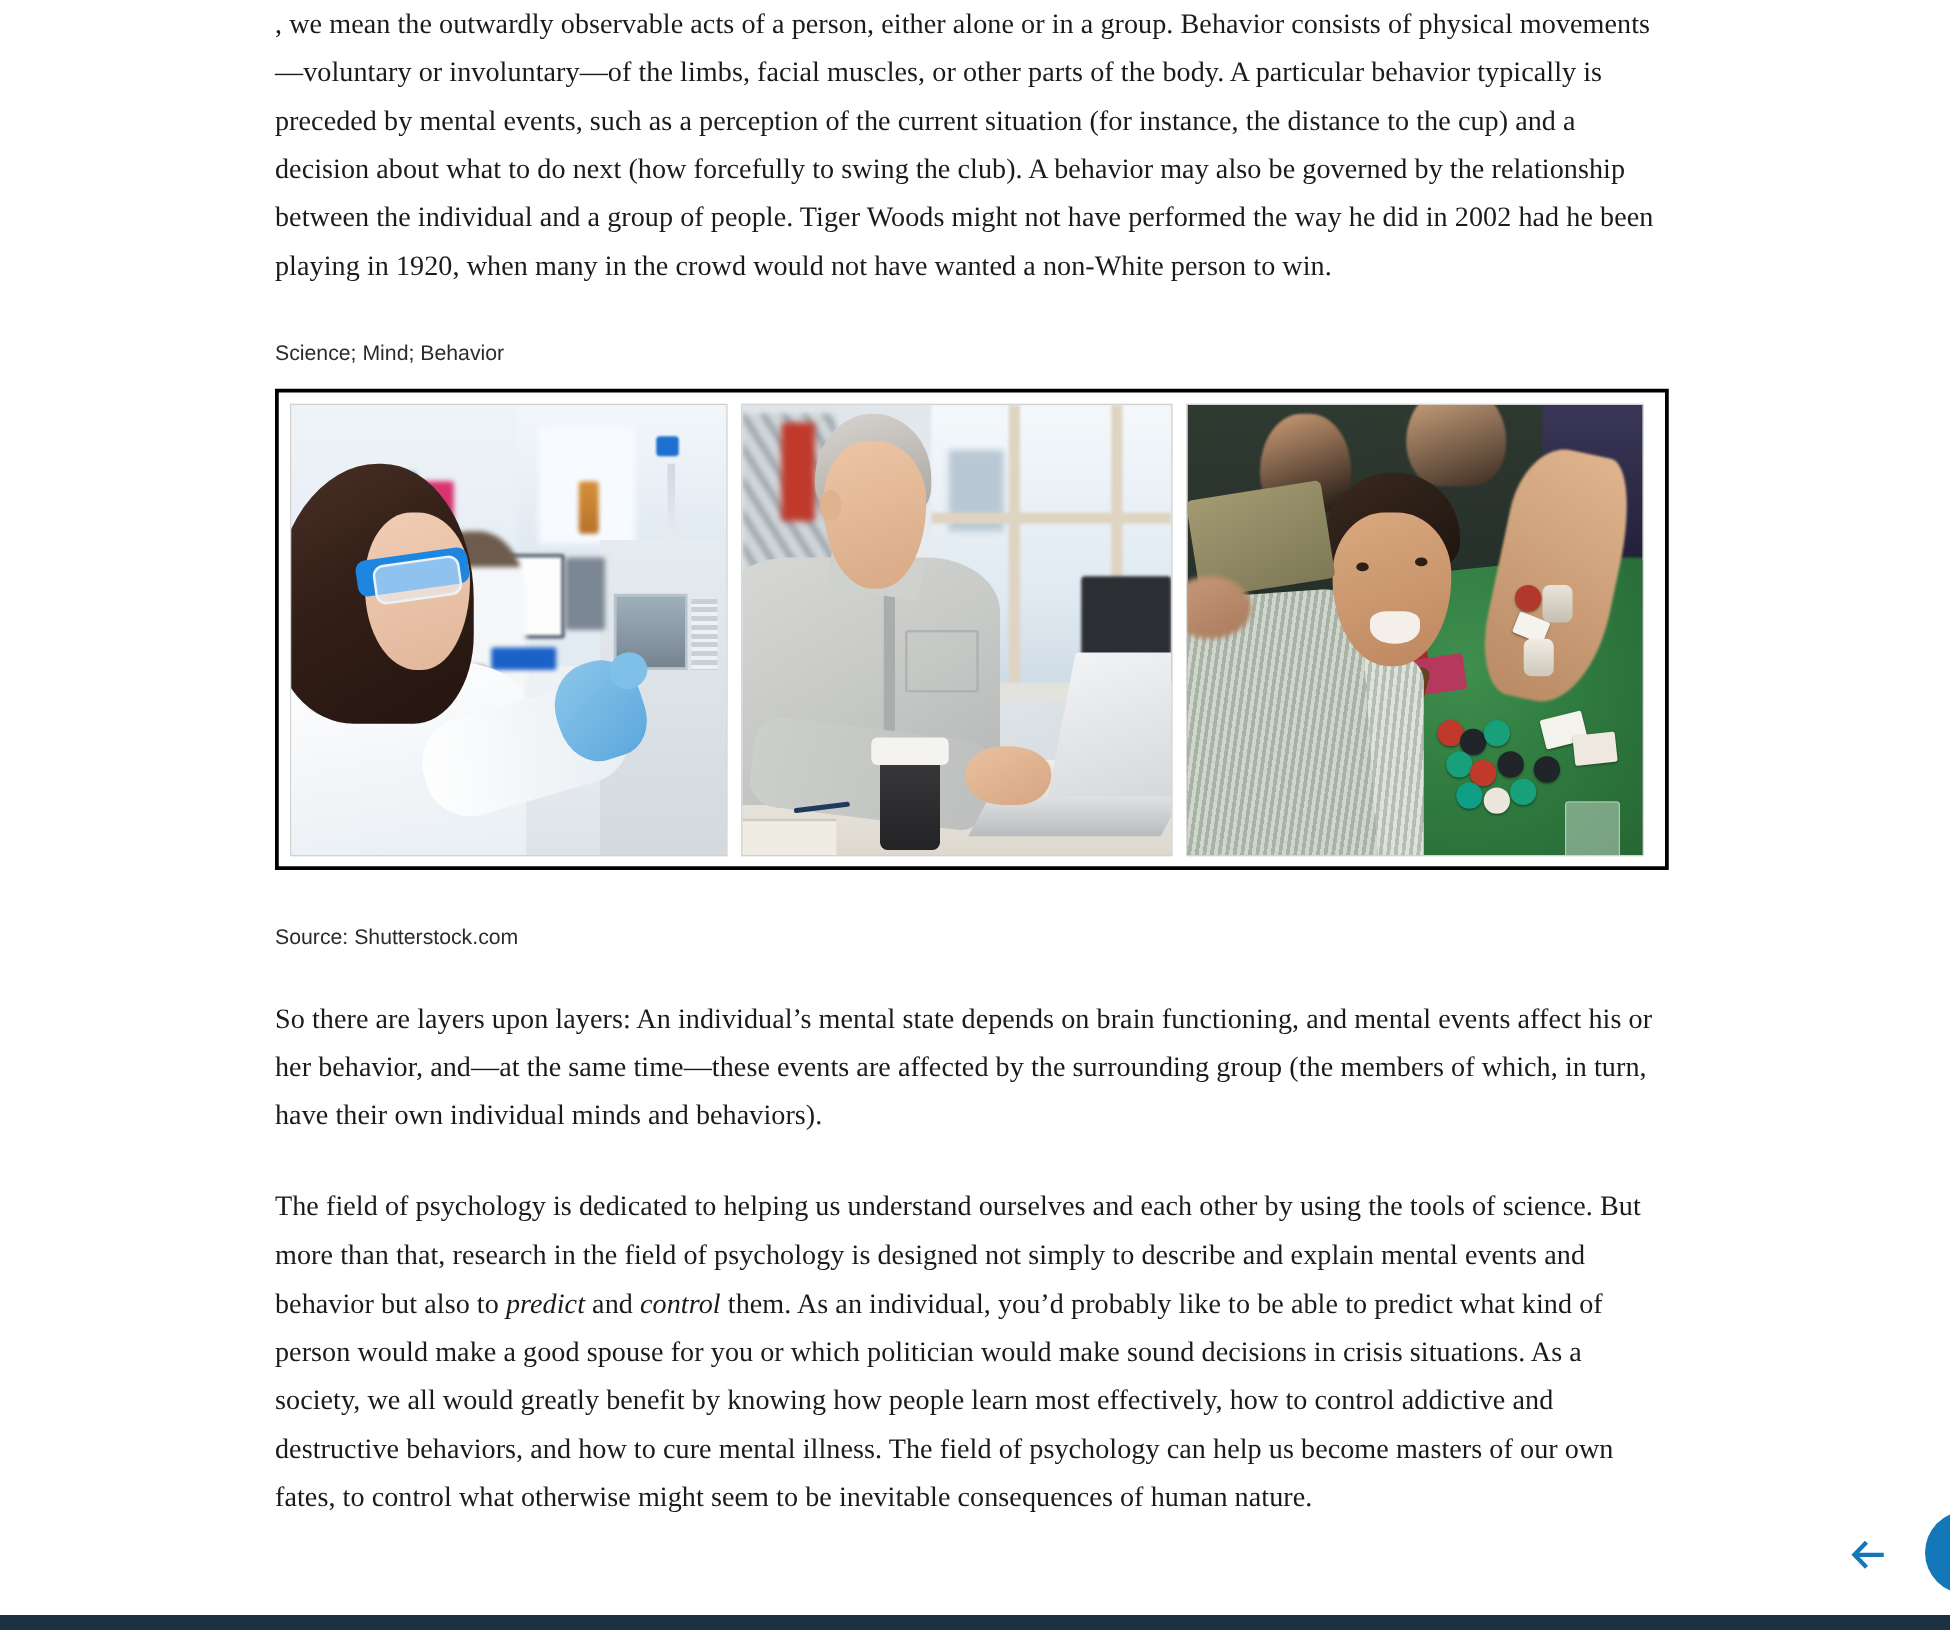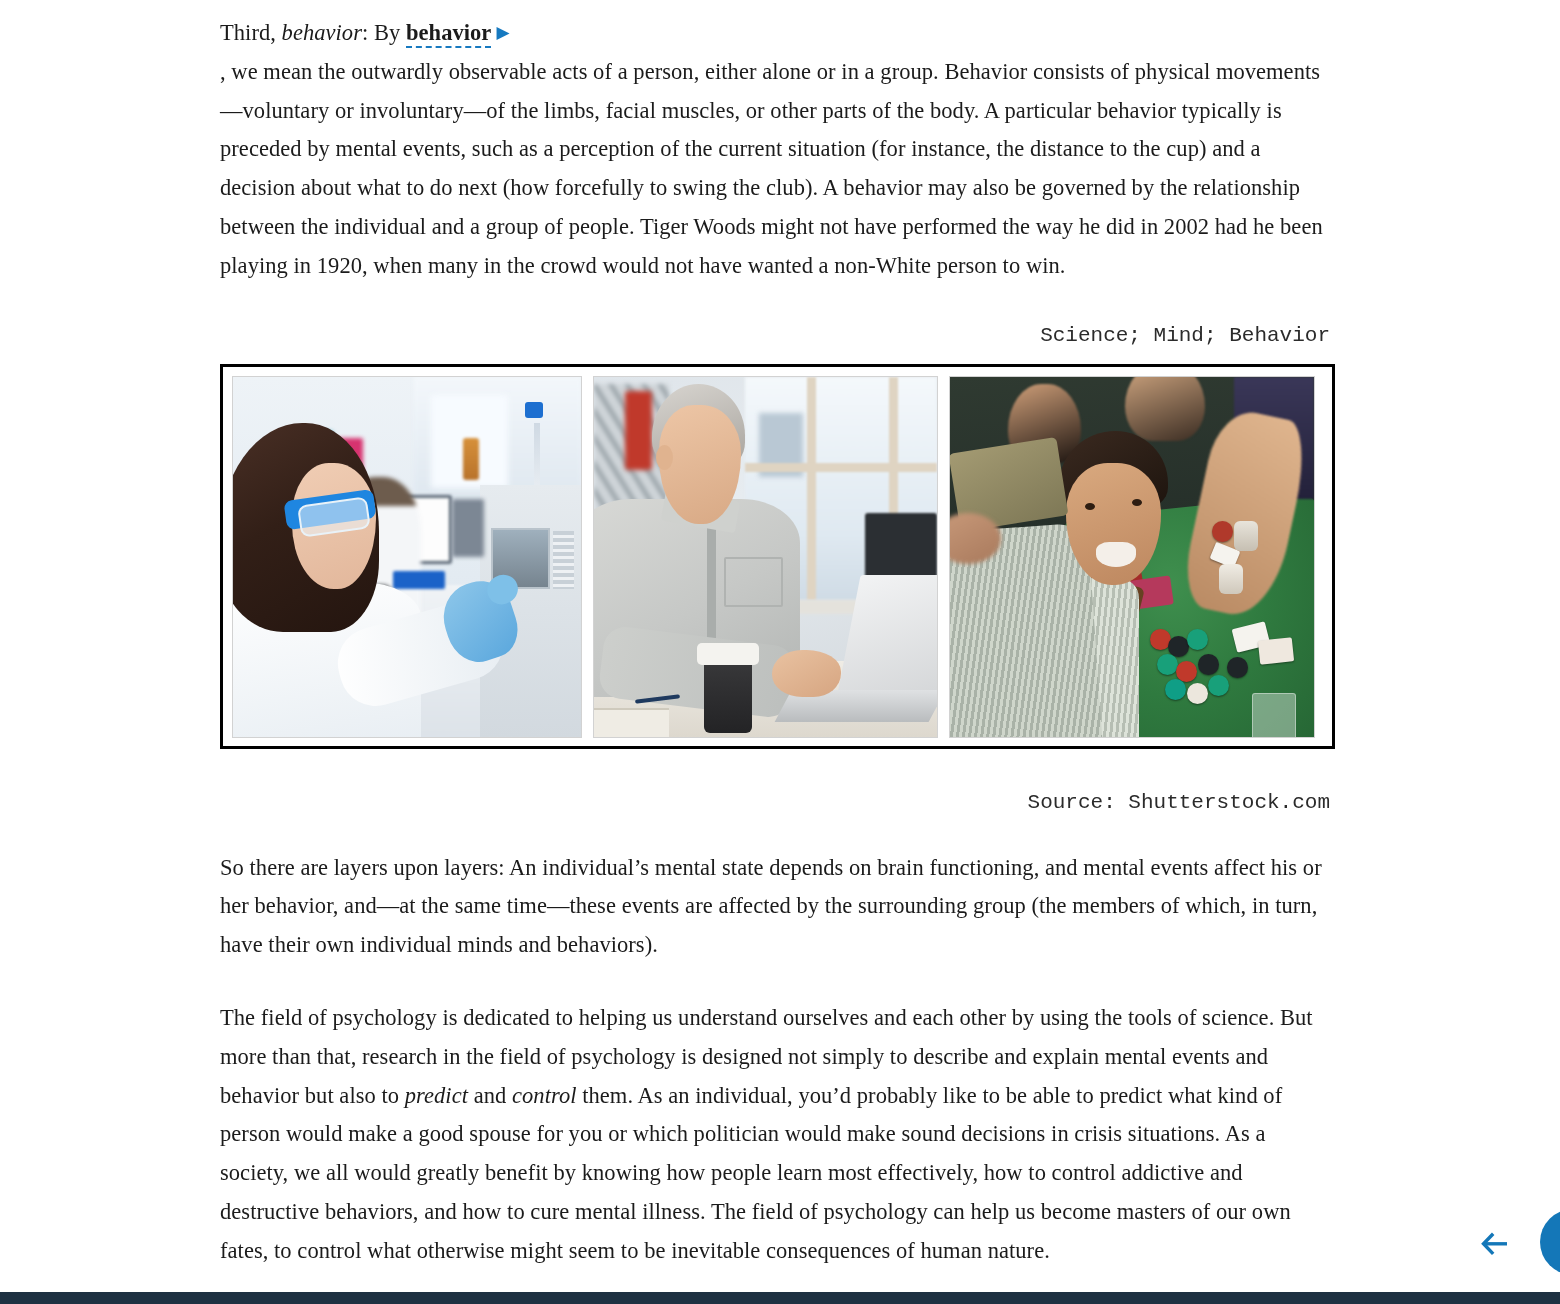--- a/index.html
+++ b/index.html
@@ -53,26 +53,25 @@
     margin-left: 5px;
     display: inline-block;
   }
 
   .gap-a { height: 36px; }
   .gap-b { height: 32px; }
   .gap-c { height: 34px; }
 
   
   .sans-line {
-    font-family: Liberation Mono, monospace;
-    font-size: 21px;
+    font-family: Liberation Sans, sans-serif;
+    font-size: 17px;
     line-height: 28px;
     color: #2b2b2b;
     margin: 0;
-    text-align: right;
   }
   .fig-caption-top { padding-bottom: 14px; }
   .fig-source { padding-top: 12px; margin-top: 28px; }
 
   
   .figure-box {
     border: 3px solid #000000;
     background: #ffffff;
     padding: 9px;
     display: flex;
@@ -457,21 +456,20 @@
     width: 1560px; height: 12px;
     background: #1e3142;
   }
 </style>
 </head>
 <body>
 
 <div class="page">
   <div class="content">
 
-    <p class="para lead"><span>Third, </span><em>behavior</em><span>: By </span><span class="term">behavior</span><span class="gloss-arrow">▶</span></p>
 
     <p class="para">, we mean the outwardly observable acts of a person, either alone or in a group. Behavior consists of physical movements—voluntary or involuntary—of the limbs, facial muscles, or other parts of the body. A particular behavior typically is preceded by mental events, such as a perception of the current situation  (for instance, the distance to the cup) and a decision about what to do next (how forcefully to swing the club). A behavior may also be governed by the relationship between the individual and a group of people. Tiger Woods might not have performed the way he did in 2002 had he been playing in 1920, when many in the crowd would not have wanted a non-White person to win.</p>
 
     <div class="gap-a"></div>
 
     <p class="sans-line fig-caption-top">Science; Mind; Behavior</p>
 
     <div class="figure-box">
 
       <div class="photo p1">

